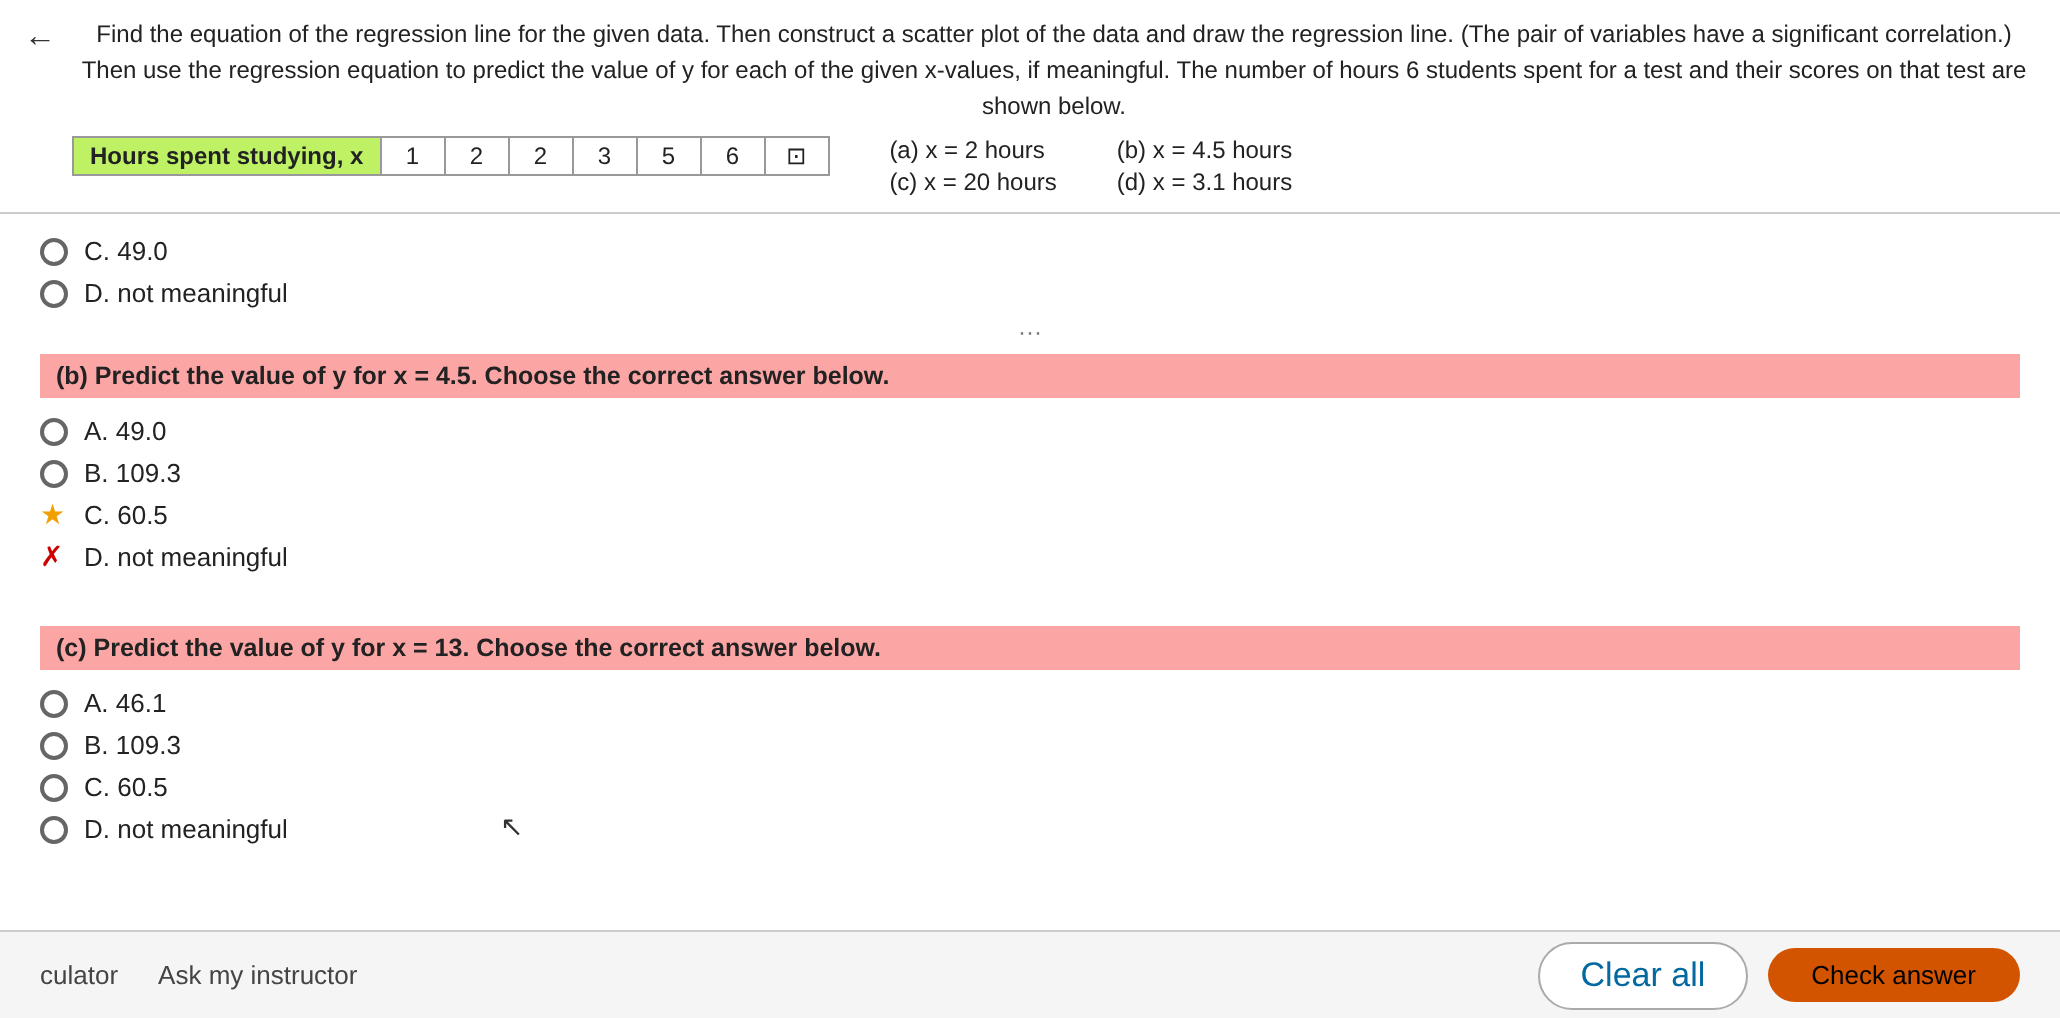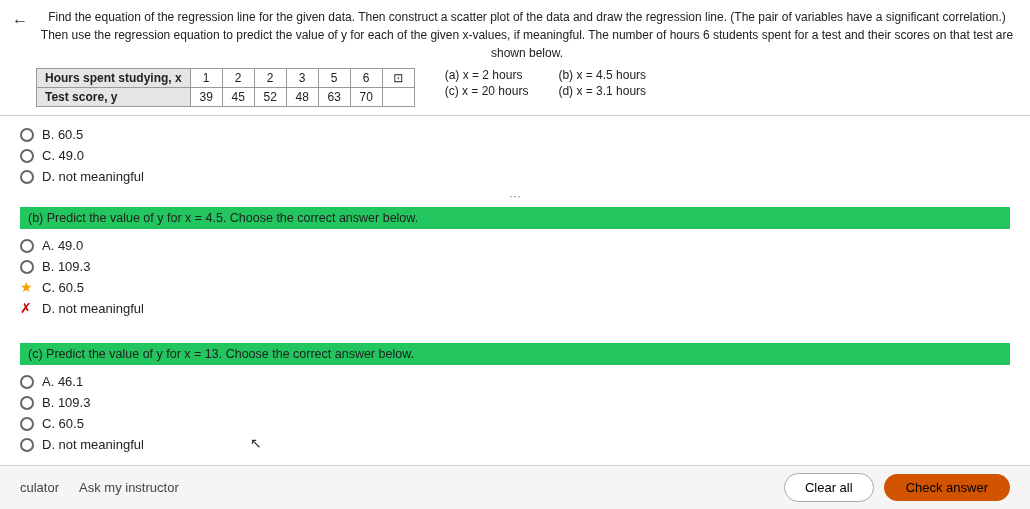--- a/index.html
+++ b/index.html
@@ -44,40 +44,41 @@
       font-size: 12px;
     }
     .data-table th, .data-table td {
       border: 1px solid #999;
       padding: 2px 8px;
       text-align: center;
       min-width: 32px;
     }
     .data-table th {
       font-weight: bold;
-      background: #e5e5e5;
+      background: #bef264;
       text-align: left;
     }
     .predict-values {
       font-size: 12px;
       display: grid;
       grid-template-columns: auto auto;
       gap: 2px 30px;
     }
     .main-content {
       padding: 8px 20px;
       overflow-y: auto;
       height: calc(509px - 160px);
     }
     .section-header {
-      background: #22c55e;
+      background: #fca5a5;
       padding: 4px 8px;
       font-size: 12.5px;
       margin-bottom: 6px;
       margin-top: 4px;
+      font-weight: bold;
     }
     .radio-option {
       display: flex;
       align-items: center;
       gap: 8px;
       padding: 3px 0;
       font-size: 13px;
       cursor: pointer;
     }
     .radio-circle {
@@ -140,23 +141,23 @@
       color: #444;
     }
     .bottom-left span {
       cursor: pointer;
     }
     .btn-clear {
       background: #fff;
       border: 1px solid #aaa;
       border-radius: 20px;
       padding: 6px 20px;
-      font-size: 13px;
-      cursor: pointer;
-      color: #000000;
+      font-size: 17px;
+      cursor: pointer;
+      color: #0369a1;
     }
     .btn-check {
       background: #d35400;
       border: none;
       border-radius: 20px;
       padding: 6px 22px;
       font-size: 13px;
       cursor: pointer;
       color: #000000;
       margin-left: 10px;
@@ -188,51 +189,37 @@
             <tr>
           <th>Hours spent studying, x</th>
           <td>1</td>
           <td>2</td>
           <td>2</td>
           <td>3</td>
           <td>5</td>
           <td>6</td>
           <td style="border:1px solid #999; cursor:pointer;">⊡</td>
         </tr>
-        <tr>
-          <th>Test score, y</th>
-          <td>39</td>
-          <td>45</td>
-          <td>52</td>
-          <td>48</td>
-          <td>63</td>
-          <td>70</td>
-          <td></td>
-        </tr>
       </tbody>
         </table>
       <div class="predict-values">
         <span>(a) x = 2 hours</span>
         <span>(b) x = 4.5 hours</span>
         <span>(c) x = 20 hours</span>
         <span>(d) x = 3.1 hours</span>
       </div>
     </div>
   </div>
 </div>
 
 <div class="main-content">
 
   <div>
     <div class="radio-option">
       <div class="radio-circle"></div>
-      <span>B.  60.5</span>
-    </div>
-    <div class="radio-option">
-      <div class="radio-circle"></div>
       <span>C.  49.0</span>
     </div>
     <div class="radio-option">
       <div class="radio-circle"></div>
       <span>D.  not meaningful</span>
     </div>
   </div>
 
   <div class="dots">
     <span>···</span>

